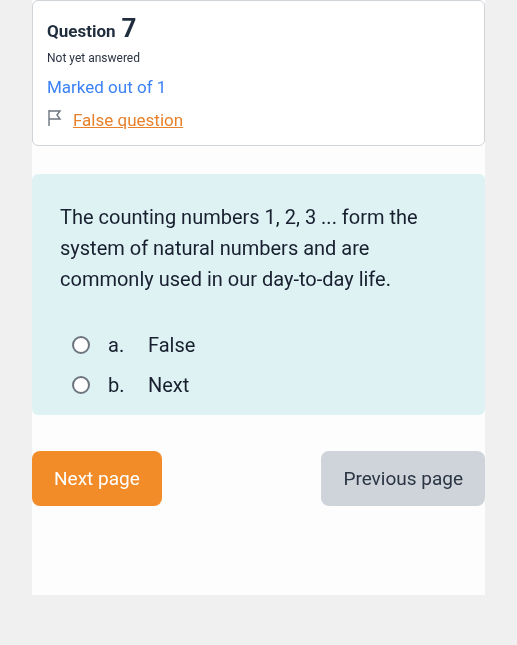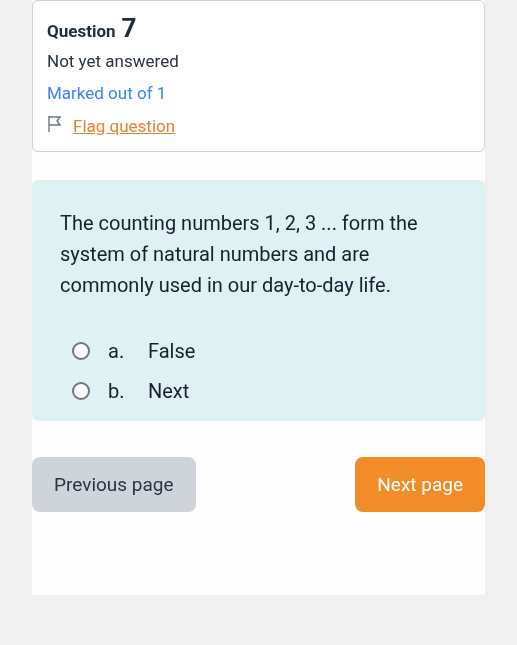--- a/index.html
+++ b/index.html
@@ -35,21 +35,21 @@
     font-weight: 700;
     color: #1f2d3d;
   }
   .q-num {
     font-size: 26px;
     font-weight: 700;
     color: #1f2d3d;
     line-height: 1;
   }
   .status-line {
-    font-size: 17px;
+    font-size: 12px;
     color: #2a3442;
     margin-bottom: 12px;
   }
   .marked-line {
     font-size: 17px;
     color: #3b82f6;
     margin-bottom: 12px;
   }
   .flag-row {
     display: flex;
@@ -138,38 +138,38 @@
     </div>
     <div class="status-line">Not yet answered</div>
     <div class="marked-line">Marked out of 1</div>
     <div class="flag-row">
       <span>
         <svg class="flag-icon-svg" viewBox="0 0 16 18" fill="none" stroke="#6d7680" stroke-width="1.4">
           <path d="M2 1 L2 17"></path>
           <path d="M2 2 L13 2 L10 6 L13 10 L2 10"></path>
         </svg>
       </span>
-      <a class="flag-link">Flag question</a>
+      <a class="flag-link">False question</a>
     </div>
   </div>
 
   <div class="content-card">
     <div class="question-text">The counting numbers 1, 2, 3 ... form the system of natural numbers and are commonly used in our day-to-day life.</div>
     <div class="options">
       <label class="option-row">
         <span class="radio"></span>
         <span class="opt-letter">a.</span>
         <span>False</span>
       </label>
       <label class="option-row">
         <span class="radio"></span>
         <span class="opt-letter">b.</span>
         <span>Next</span>
       </label>
     </div>
   </div>
 
   <div class="nav-row">
+    <button class="btn btn-next">Next page</button>
     <button class="btn btn-prev">Previous page</button>
-    <button class="btn btn-next">Next page</button>
   </div>
 
 </div>
 
 </body></html>

